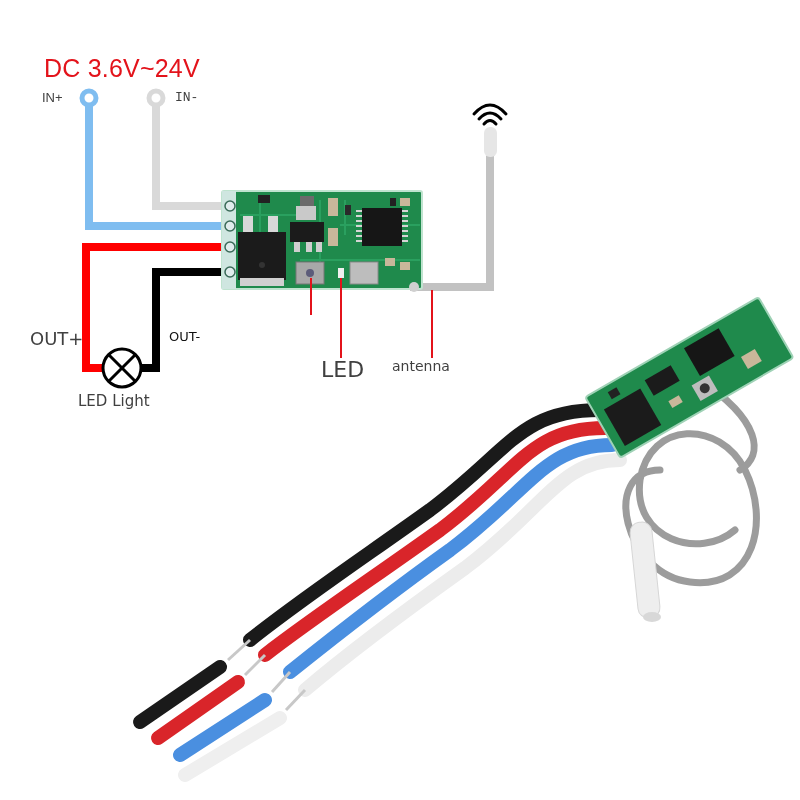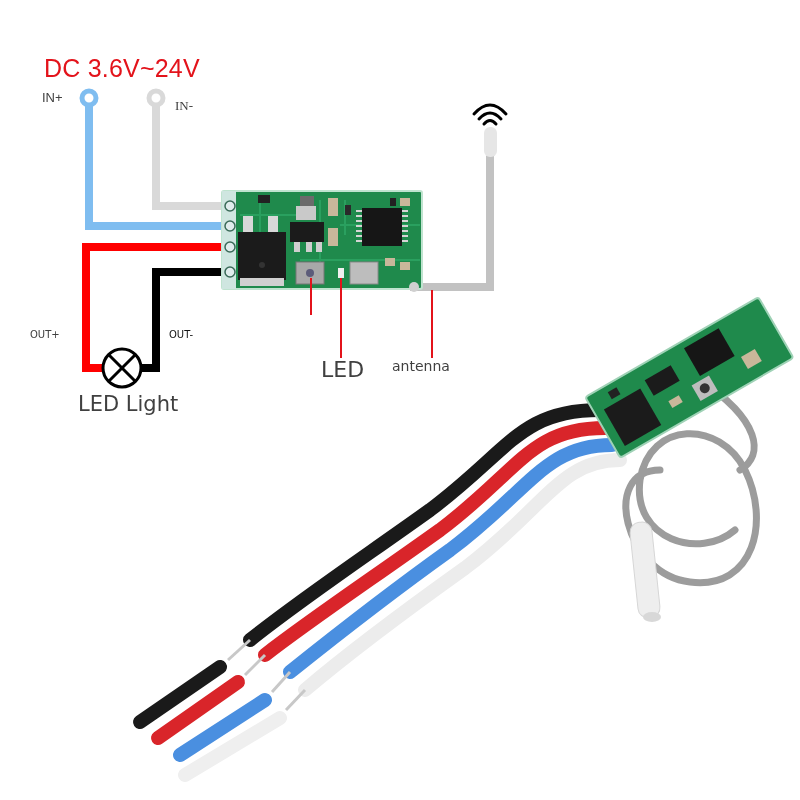--- a/index.html
+++ b/index.html
@@ -3,24 +3,24 @@
   <meta charset="utf-8">
   <style>
     html, body { margin: 0; padding: 0; background: #ffffff; }
     body { width: 800px; height: 800px; position: relative; overflow: hidden; font-family: "Liberation Sans", sans-serif; }
     .stage { position: absolute; left: 0; top: 0; width: 800px; height: 604px; }
     svg { position: absolute; left: 0; top: 0; }
     .lbl { position: absolute; color: #404040; white-space: nowrap; line-height: 1; font-family: "DejaVu Sans", sans-serif; }
     .lbl.black { color: #111111; }
     .title { left: 44px; top: 56px; font-size: 25px; font-family: "Liberation Sans", sans-serif; color: #e3131b; letter-spacing: 0.2px; }
     .in-plus { left: 42px; top: 91px; font-size: 13px; font-family: "Liberation Sans", sans-serif; }
-    .in-minus { left: 175px; top: 91px; font-size: 13px; font-family: Liberation Serif, serif; margin-top: 8px; }
-    .out-plus { left: 30px; top: 330px; font-size: 10px; }
-    .out-minus { left: 169px; top: 330px; font-size: 10px; }
-    .led-light { left: 78px; top: 394px; font-size: 21px; text-align: center; }
+    .in-minus { left: 175px; top: 91px; font-size: 13px; font-family: Liberation Mono, monospace; }
+    .out-plus { left: 30px; top: 330px; font-size: 18px; }
+    .out-minus { left: 169px; top: 330px; font-size: 13px; }
+    .led-light { left: 78px; top: 394px; font-size: 15px; text-align: center; }
     .learning { left: 246px; top: 316px; font-size: 18px; line-height: 21px; }
     .led { left: 321px; top: 359px; font-size: 22px; }
     .antenna { left: 392px; top: 359px; font-size: 14px; }
   </style>
 </head>
 <body>
 
 <div class="stage">
 
   <svg width="800" height="800" viewBox="0 0 800 800">

